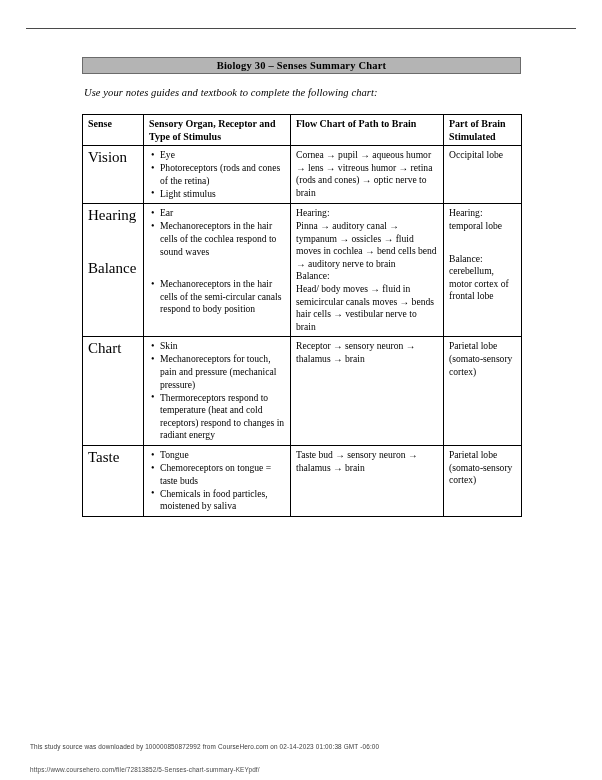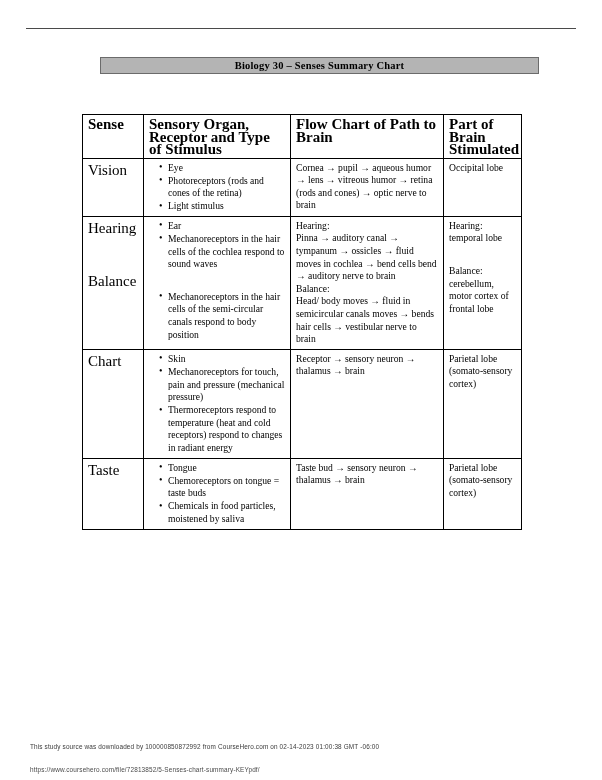--- a/index.html
+++ b/index.html
@@ -29,21 +29,21 @@
     left: 26px;
     top: 28px;
     width: 550px;
     height: 1px;
     background: #4a4a4a;
   }
 
   
   .title-banner {
     position: absolute;
-    left: 100px;
+    left: 82px;
     top: 57px;
     width: 439px;
     height: 17px;
     background: #b4b4b4;
     border: 1px solid #6b6b6b;
     box-sizing: border-box;
     text-align: center;
     font-weight: bold;
     font-size: 10.5px;
     line-height: 15px;
@@ -74,21 +74,21 @@
   table.senses td,
   table.senses th {
     border: 1px solid #000000;
     vertical-align: top;
     padding: 3px 5px 3px 5px;
     text-align: left;
     font-weight: normal;
   }
   table.senses th {
     font-weight: bold;
-    font-size: 15px;
+    font-size: 10px;
     line-height: 12.5px;
     padding-top: 3px;
     padding-bottom: 2px;
   }
 
   col.c-sense    { width: 61px; }
   col.c-organ    { width: 147px; }
   col.c-flow     { width: 153px; }
   col.c-brain    { width: 78px; }
 
@@ -99,21 +99,21 @@
   }
 
   
   ul.bul {
     margin: 0;
     padding: 0 0 0 11px;
     list-style: none;
   }
   ul.bul li {
     position: relative;
-    margin: 0 0 0 8px;
+    margin: 0 0 0 0;
     padding: 0 0 0 0;
     line-height: 12.6px;
   }
   ul.bul li::before {
     content: "\2022";
     position: absolute;
     left: -9px;
     top: -0.5px;
     font-size: 10px;
   }
@@ -155,20 +155,21 @@
 </style>
 </head>
 <body>
 
 <div class="page">
 
   <div class="top-rule"></div>
 
   <div class="title-banner">Biology 30 – Senses Summary Chart</div>
 
+  <div class="instruction">Use your notes guides and textbook to complete the following chart:</div>
 
   <table class="senses">
     <colgroup>
       <col class="c-sense">
       <col class="c-organ">
       <col class="c-flow">
       <col class="c-brain">
     </colgroup>
     <thead>
       <tr>

